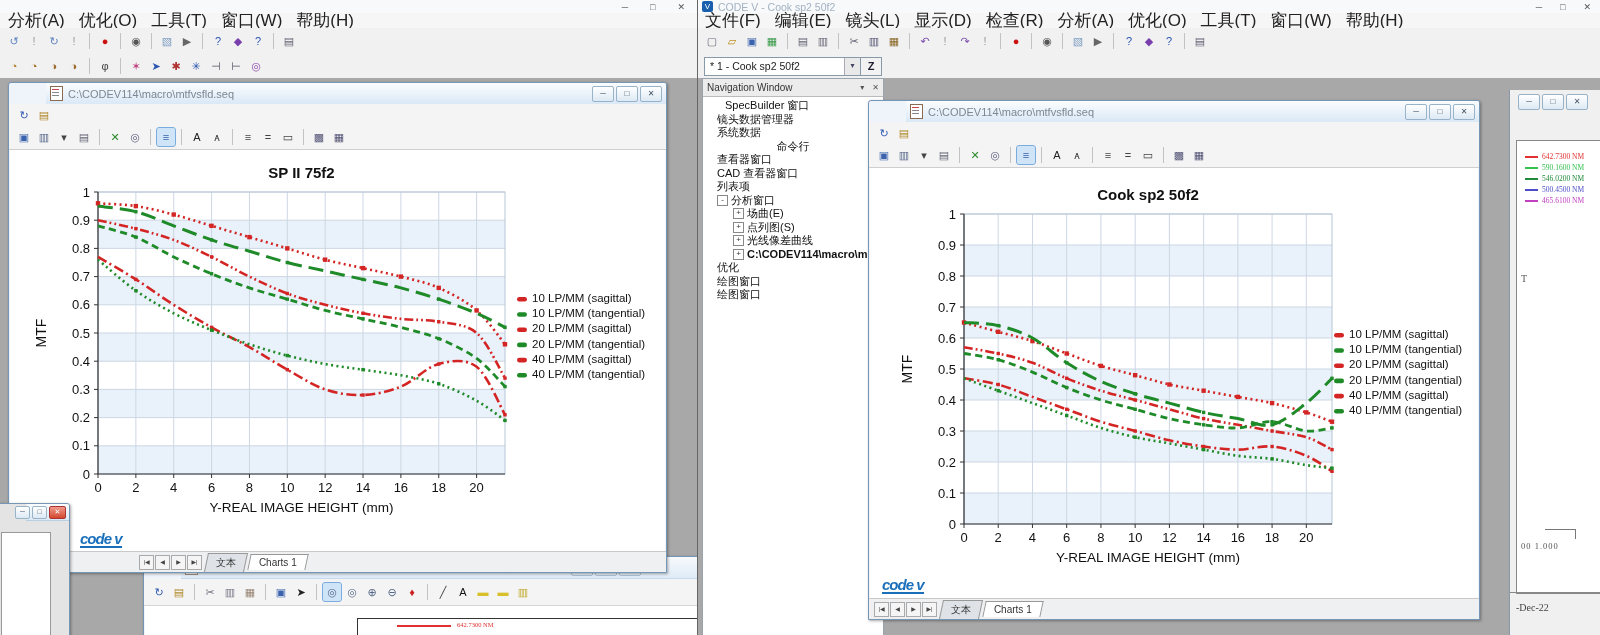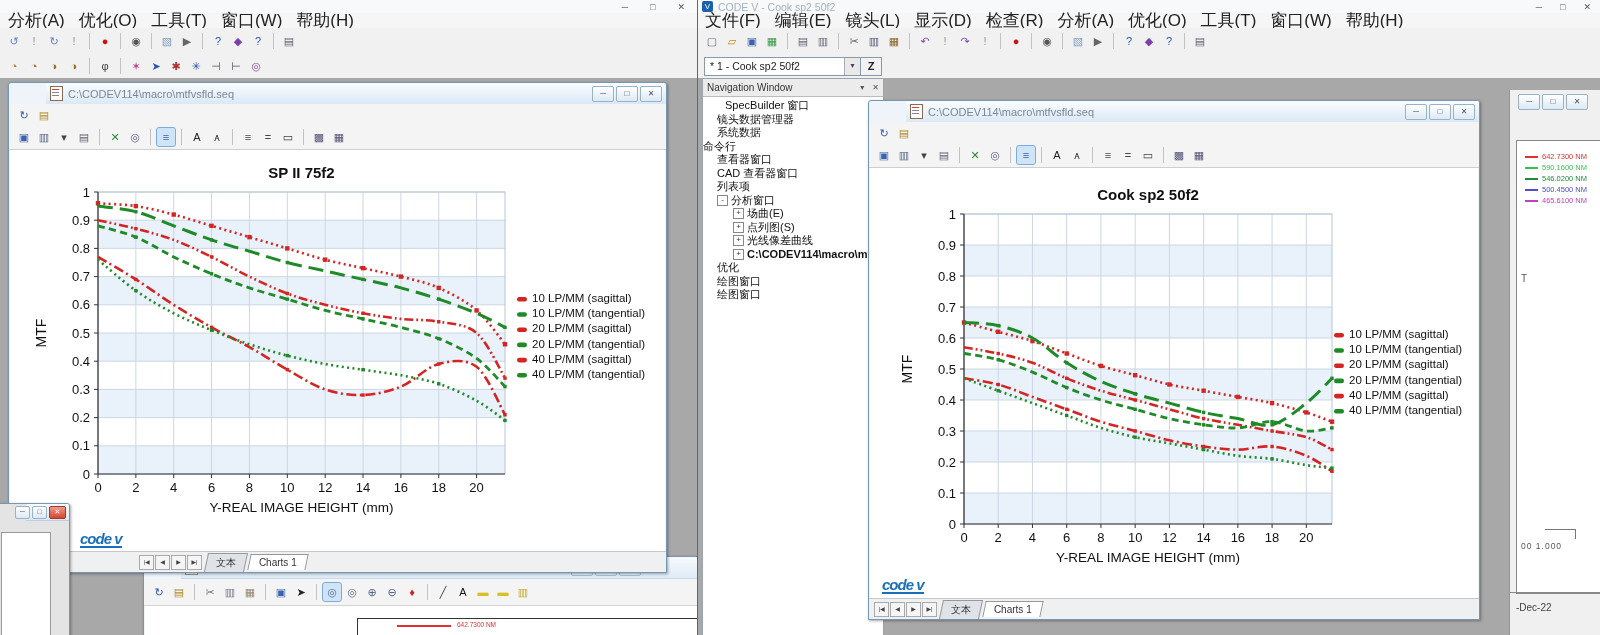--- a/index.html
+++ b/index.html
@@ -47,21 +47,21 @@
   .navwin{position:absolute;background:#fff;border:1px solid #9aa4ae;}
   .nav-header{position:absolute;left:0;right:0;top:0;height:17px;background:#ececec;border-bottom:1px solid #bbb;display:flex;align-items:center;}
   .nav-title{font-size:10px;color:#333;padding-left:4px;flex:1;}
   .nav-hbtn{font-size:8px;color:#555;padding:0 4px;}
   .nav-body{position:absolute;left:0;right:0;top:18px;bottom:0;overflow:hidden;padding-top:2px;}
   .tree-row{display:flex;align-items:center;height:13.5px;font-size:11px;color:#111;white-space:nowrap;}
   .tree-box{width:9px;height:9px;border:1px solid #888;background:#fff;font-size:8px;line-height:7px;text-align:center;color:#333;margin-right:3px;flex:none;}
   .tree-lbl{overflow:hidden;}
   .tree-lbl.bold{font-weight:bold;}
   
-  .mono{font-family:Liberation Sans, sans-serif;}
+  .mono{font-family:Liberation Serif, serif;}
   .combo{position:absolute;height:17px;background:#fff;border:1px solid #8899aa;font-size:10.5px;line-height:16px;padding-left:5px;color:#222;}
   .combo-arrow{position:absolute;right:0;top:0;bottom:0;width:15px;background:#e9e9e9;border-left:1px solid #aab;text-align:center;font-size:8px;line-height:16px;color:#446;}
   .zbtn{position:absolute;width:20px;height:17px;border:1px solid #8899aa;background:#f2f2f2;font-weight:bold;font-size:11px;text-align:center;line-height:16px;color:#223;}
 </style>
 </head>
 <body>
 
 <div class="app" style="left:0;width:697px;background:#a8a8a8;">
   <div class="titlebar">
     <div class="win-controls" style="right:12px;top:1px;">
@@ -421,21 +421,21 @@
     <div class="nav-body" id="nav-tree">
         <div class="tree-row" style="padding-left: 22px;">
           <span class="tree-lbl">SpecBuilder 窗口</span>
         </div>
         <div class="tree-row" style="padding-left: 14px;">
           <span class="tree-lbl">镜头数据管理器</span>
         </div>
         <div class="tree-row" style="padding-left: 14px;">
           <span class="tree-lbl">系统数据</span>
         </div>
-        <div class="tree-row" style="">
+        <div class="tree-row" style=" justify-content: center;">
           <span class="tree-lbl">命令行</span>
         </div>
         <div class="tree-row" style="padding-left: 14px;">
           <span class="tree-lbl">查看器窗口</span>
         </div>
         <div class="tree-row" style="padding-left: 14px;">
           <span class="tree-lbl">CAD 查看器窗口</span>
         </div>
         <div class="tree-row" style="padding-left: 14px;">
           <span class="tree-lbl">列表项</span>

